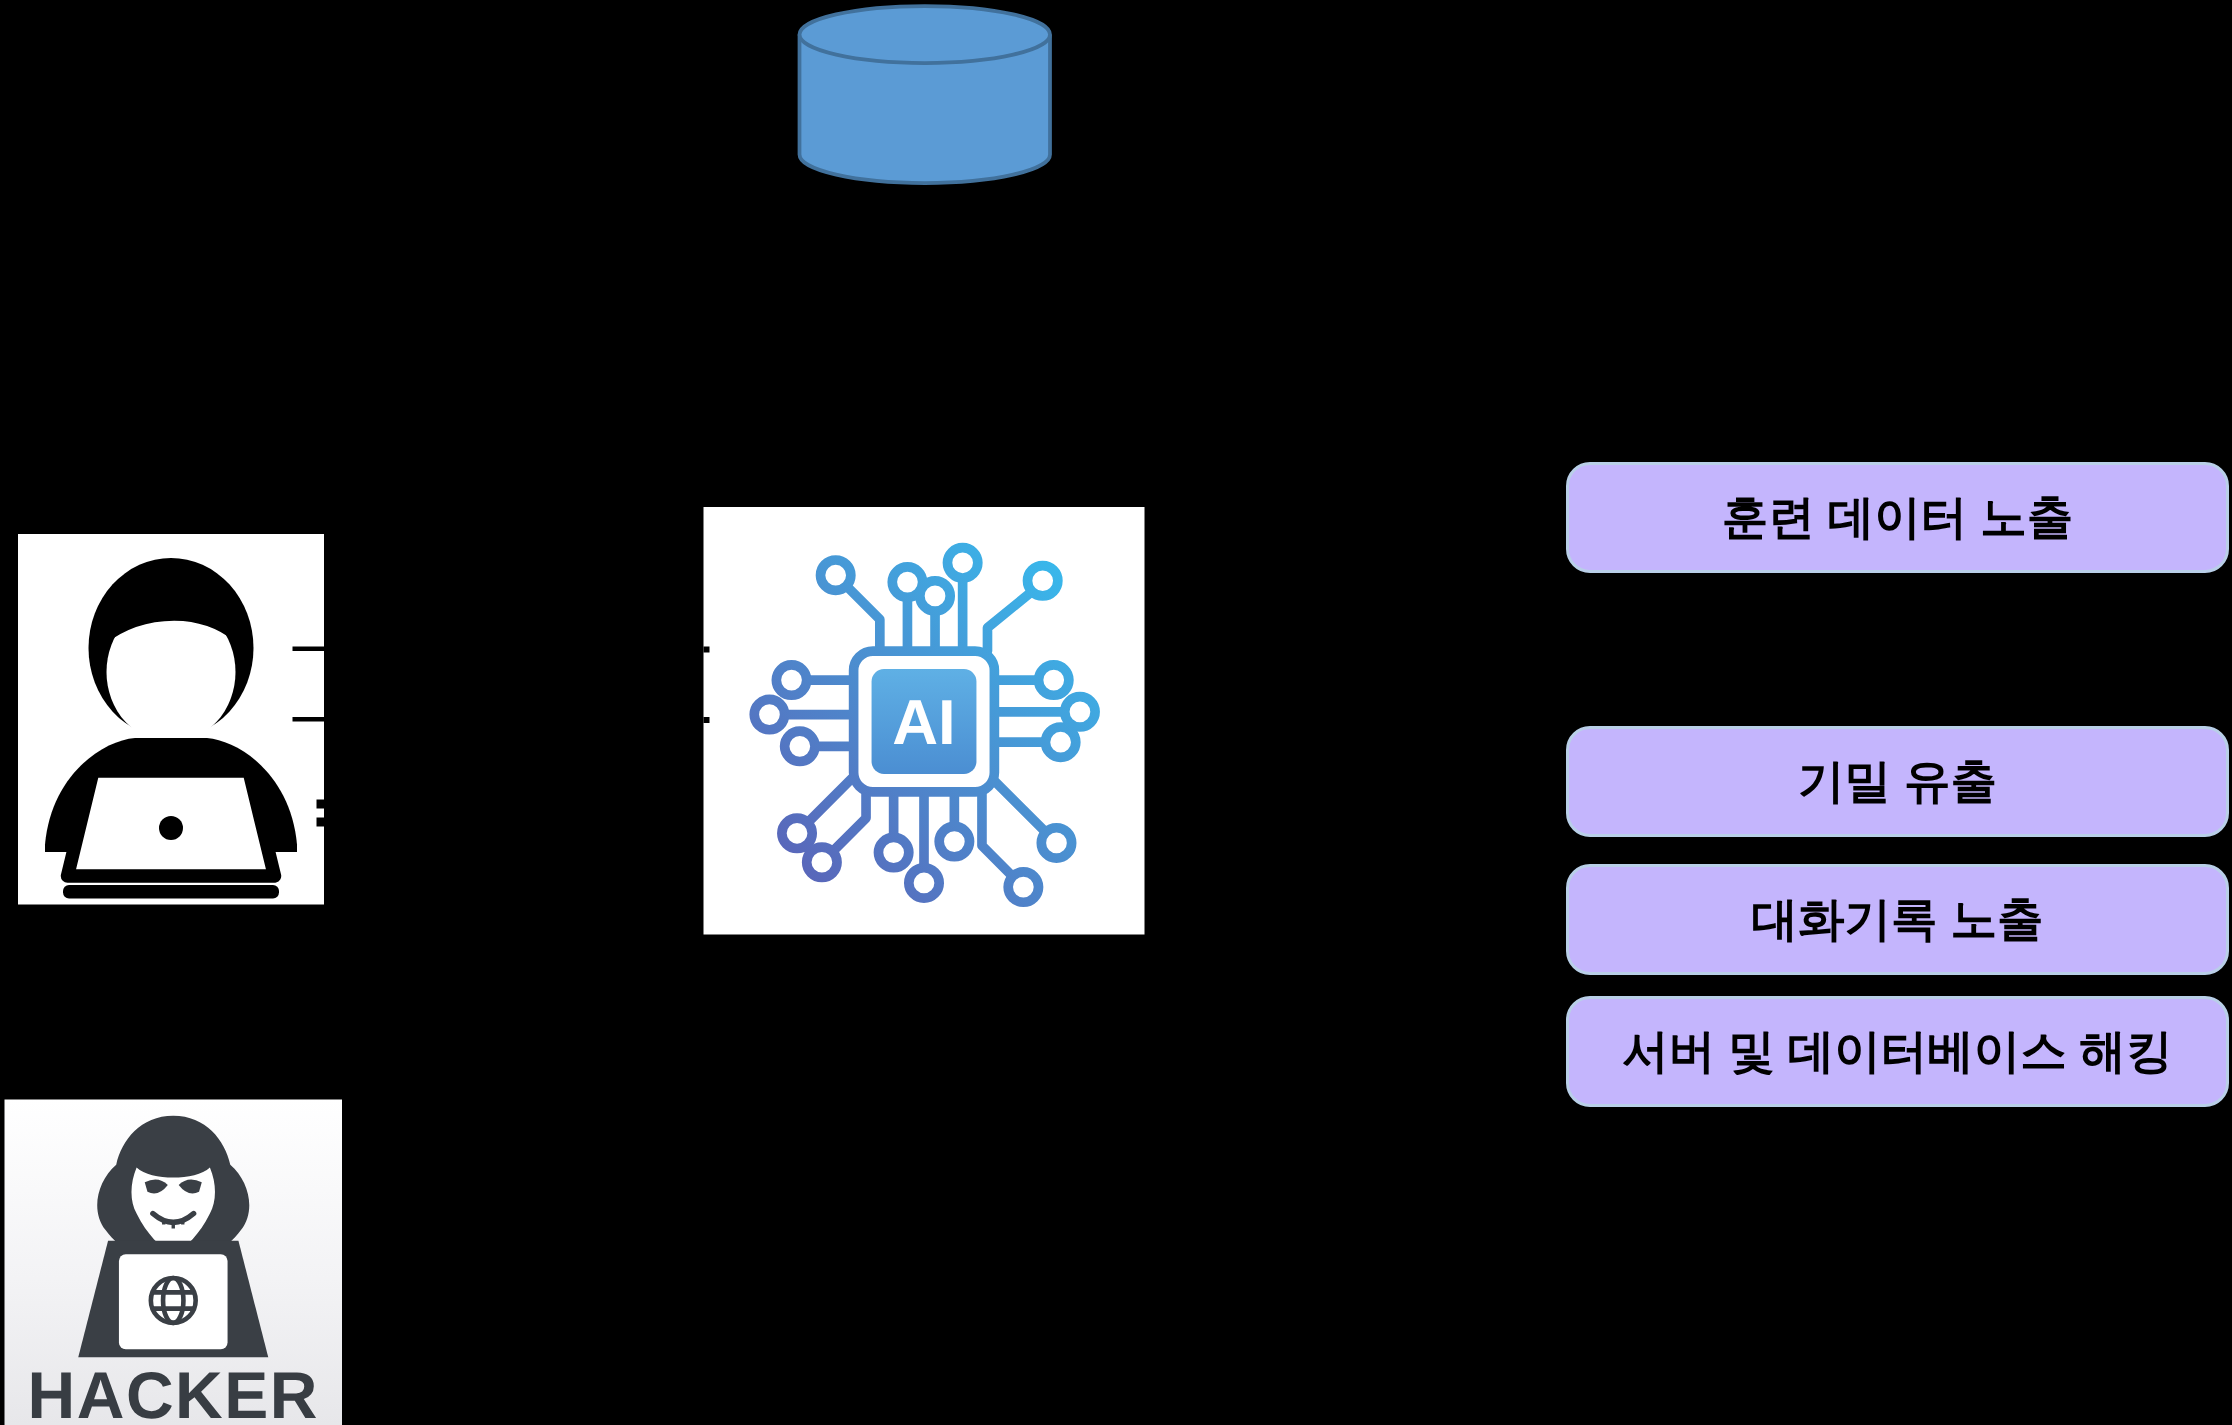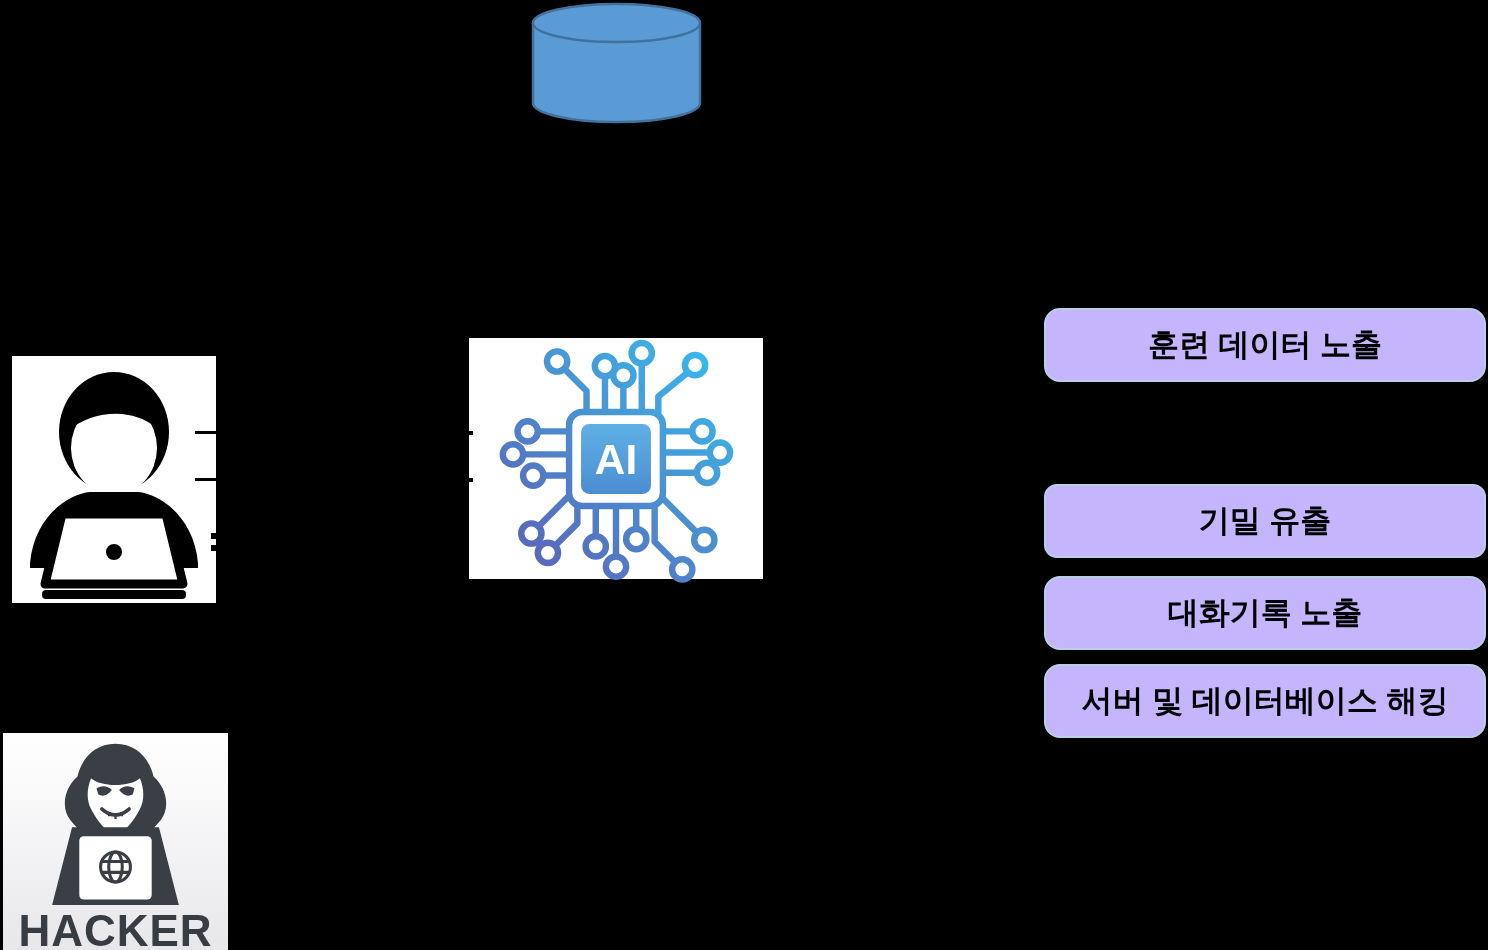--- a/index.html
+++ b/index.html
@@ -10,36 +10,36 @@
   .abs{position:absolute;}
 
   
   #db{left:531px;top:2px;width:171px;height:122px;}
 
   
   #user-panel{left:12px;top:356px;width:204px;height:247px;background:#ffffff;}
   .frag{position:absolute;background:#000;}
 
   
-  #ai-panel{left:469px;top:338px;width:294px;height:241px;background:#ffffff;
+  #ai-panel{left:469px;top:338px;width:294px;height:285px;background:#ffffff;
     display:flex;align-items:center;justify-content:center;}
   #ai-panel svg{width:282px;height:276px;}
 
   
   .risk-box{
     position:absolute;left:1044px;width:442px;height:74px;
     background:#c4b5fd;border:2px solid #b9cfe8;border-radius:16px;
     box-sizing:border-box;display:flex;align-items:center;justify-content:center;
   }
   .risk-box span{
     color:#000;font-size:31px;font-weight:700;letter-spacing:0px;white-space:nowrap;
   }
   #risk-0{top:308px;}
   #risk-1{top:397px;}
-  #risk-2{top:484px;border-radius:13px;}
+  #risk-2{top:484px;}
   #risk-3{top:576px;}
   #risk-4{top:664px;}
 
   
   #hacker-panel{
     left:3px;top:733px;width:225px;height:217px;
     background:linear-gradient(#ffffff 0%,#f3f3f5 55%,#e7e7ea 100%);
     overflow:hidden;
   }
   #hacker-panel svg{position:absolute;left:6px;top:0px;width:213px;height:172px;}

